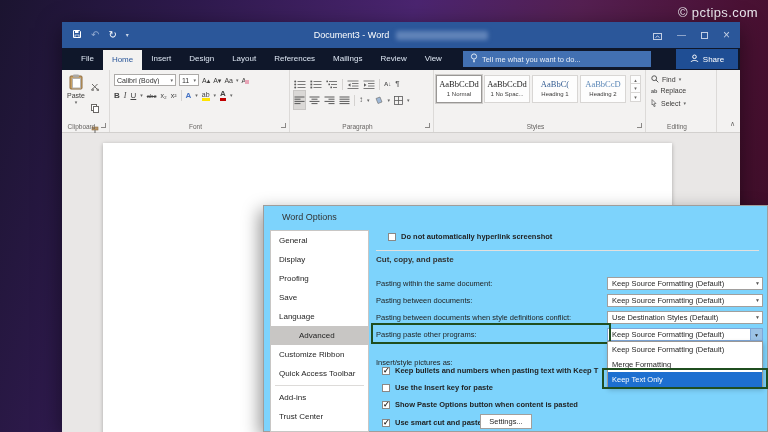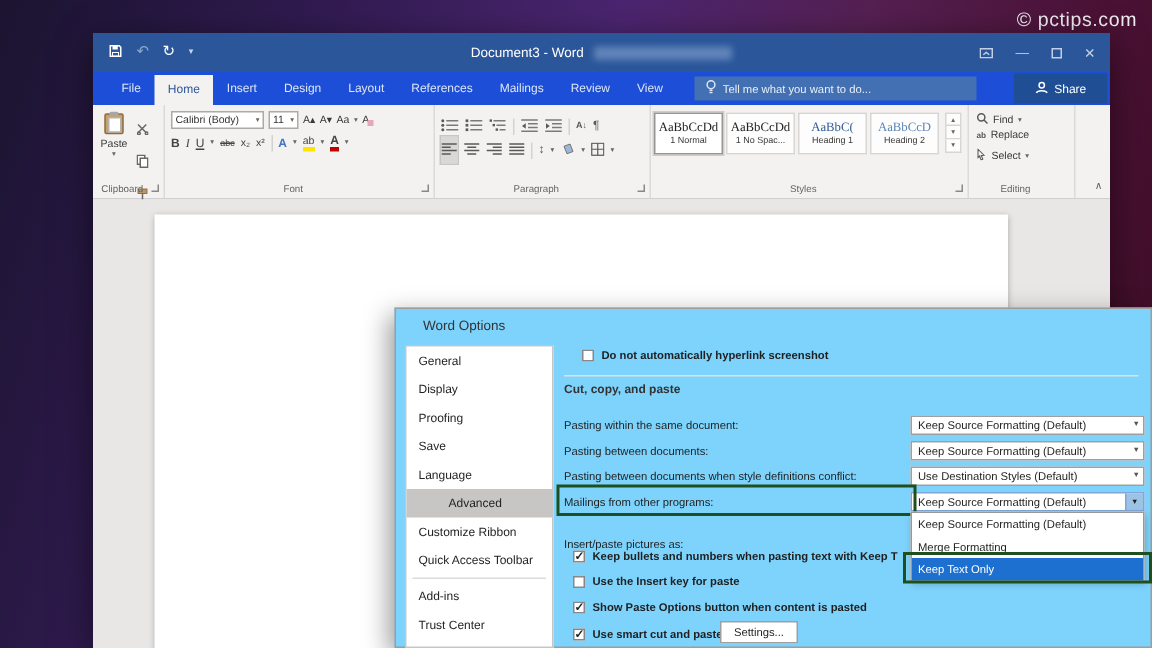--- a/index.html
+++ b/index.html
@@ -19,21 +19,21 @@
   .qicon { font-size:10px; line-height:1; color:#fff; }
   .qicon.undo { color:#8fa8cf; }
   .qicon.more { font-size:6px; color:#c9d4e6; }
   .title-center { position:absolute; left:0; right:0; top:0; height:26px; display:flex; align-items:center; justify-content:center; gap:7px; font-size:9px; }
   .title-blur { width:92px; height:9px; background:rgba(150,175,215,.5); filter:blur(2px); border-radius:2px; }
   .win-controls { position:absolute; right:10px; top:0; height:26px; display:flex; align-items:center; gap:15px; color:#c3cfe4; }
   .wc-min { font-size:9px; }
   .wc-max { width:7px; height:7px; border:1px solid #c3cfe4; display:inline-block; }
   .wc-close { font-size:12px; }
 
-  .tabbar { position:relative; height:22px; background:#1d4ed8; display:flex; align-items:flex-end; padding-left:10px; }
+  .tabbar { position:relative; height:22px; background:#0f172a; display:flex; align-items:flex-end; padding-left:10px; }
   .tab { color:#dde6f2; font-size:8px; padding:0 9px; height:22px; line-height:22px; cursor:default; }
   .tab.active { background:#f3f2f1; color:#2b579a; height:20px; line-height:20px; }
   .tellme { height:16px; margin:0 0 3px 12px; background:#4270b2; display:flex; align-items:center; gap:4px; padding:0 7px; color:#e9eff8; font-size:7.5px; width:188px; }
   .share { position:absolute; right:2px; bottom:1px; height:20px; width:62px; background:#1f4e94; color:#fff; font-size:8px; display:flex; align-items:center; justify-content:center; gap:4px; }
 
   
   .ribbon { position:relative; height:63px; background:#f3f2f1; border-bottom:1px solid #d2d0ce; color:#3b3a39; }
   .rgroup { position:absolute; top:0; bottom:0; border-right:1px solid #dcdad8; }
   #g-clip   { left:0;    width:48px;  }
   #g-font   { left:48px; width:180px; }
@@ -396,30 +396,30 @@
     <span>Keep Source Formatting (Default)</span>
     <span class="arr">▼</span>
   </div>
 
   <span class="opt-label" style="top:105px">Pasting between documents when style definitions conflict:</span>
   <div class="dd" style="top:105px">
     <span>Use Destination Styles (Default)</span>
     <span class="arr">▼</span>
   </div>
 
-  <span class="opt-label" style="top:122px">Mailings from other programs:</span>
+  <span class="opt-label" style="top:122px">Pasting paste other programs:</span>
   <div class="dd open" style="top:122px">
     <span>Keep Source Formatting (Default)</span>
     <span class="arrbox">
         <span class="arr">▼</span>
       </span>
   </div>
   <div class="hl-label"></div>
 
-  <span class="opt-label" style="top:150px">Insert/paste pictures as:</span>
+  <span class="opt-label" style="top:150px">Insert/style pictures as:</span>
 
   <div class="cbrow" style="left:118px; top:160px">
     <span class="cb on"></span>
     <span>Keep bullets and numbers when pasting text with Keep T</span>
   </div>
   <div class="cbrow" style="left:118px; top:177px">
     <span class="cb"></span>
     <span>Use the Insert key for paste</span>
   </div>
   <div class="cbrow" style="left:118px; top:194px">

